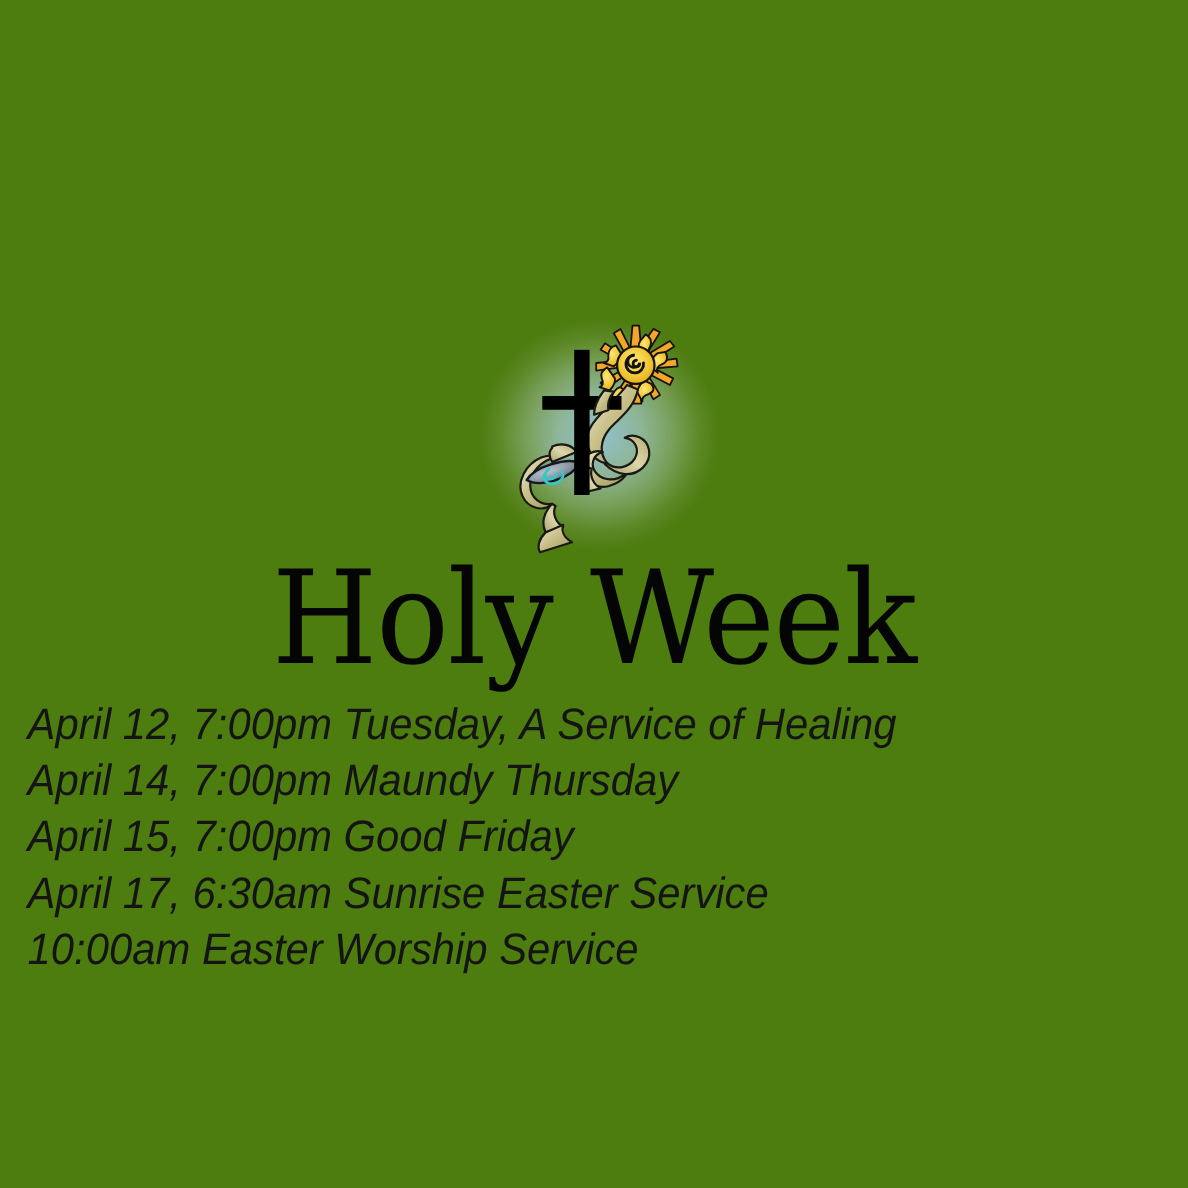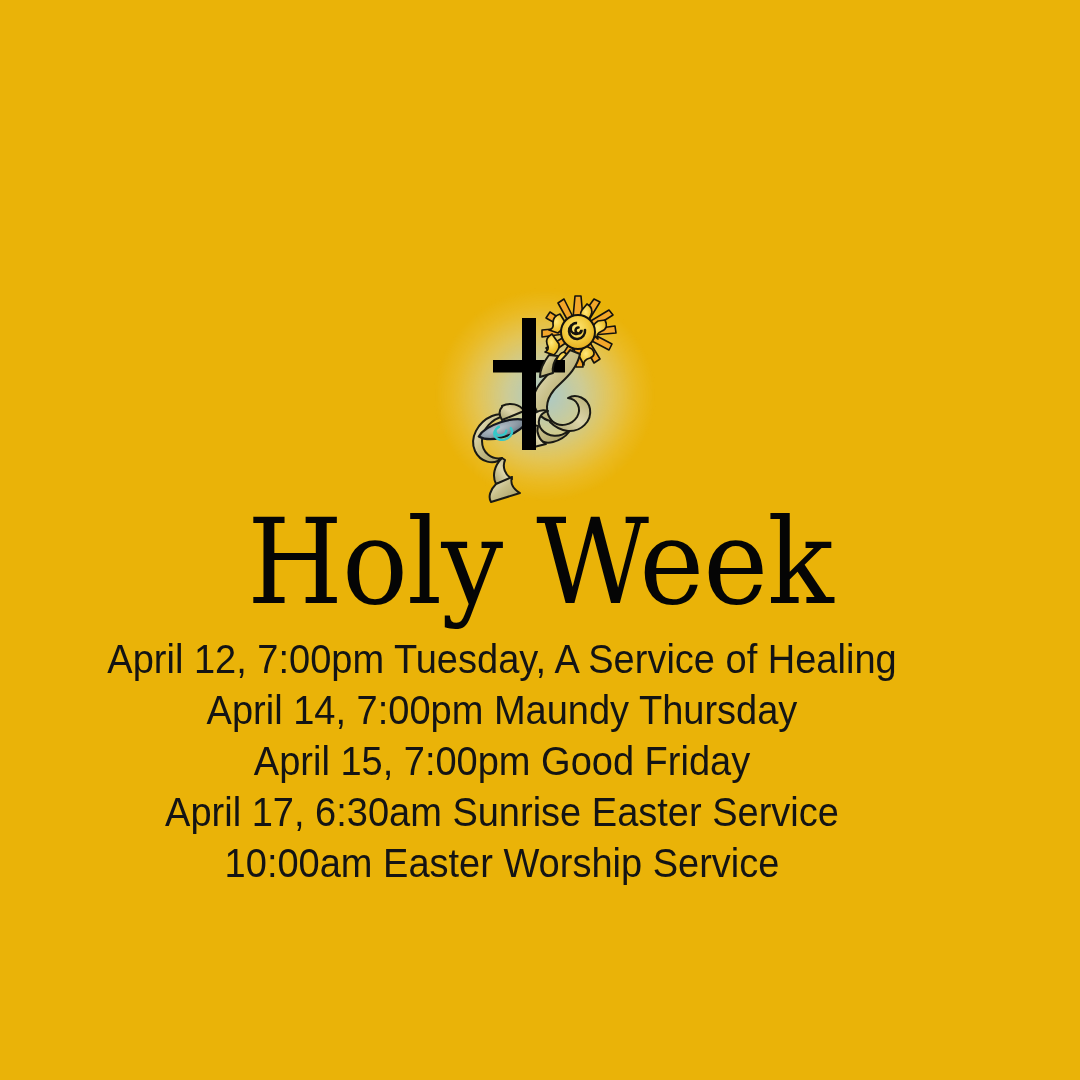--- a/index.html
+++ b/index.html
@@ -12,21 +12,21 @@
     height: 1080px;
     overflow: hidden;
     font-family: "Liberation Sans", sans-serif;
     -webkit-font-smoothing: antialiased;
   }
 
   #poster {
     position: relative;
     width: 1080px;
     height: 1080px;
-    background: #eab308;
+    background: #4d7c0f;
     overflow: hidden;
   }
 
   
   .emblem-wrap {
     position: absolute;
     left: 430px;
     top: 280px;
     width: 230px;
     height: 240px;
@@ -68,21 +68,22 @@
     transform: scaleX(0.93);
     transform-origin: 50% 50%;
   }
 
   
   .schedule {
     position: absolute;
     left: 0;
     top: 634px;
     width: 1004px;
-    text-align: center;
+    text-align: left;
+    font-style: italic;
   }
   .sched-line {
     display: block;
     font-family: "Liberation Sans", sans-serif;
     font-size: 40px;
     line-height: 51px;
     color: #141414;
     white-space: nowrap;
     font-weight: 400;
     transform: scaleX(0.95);

